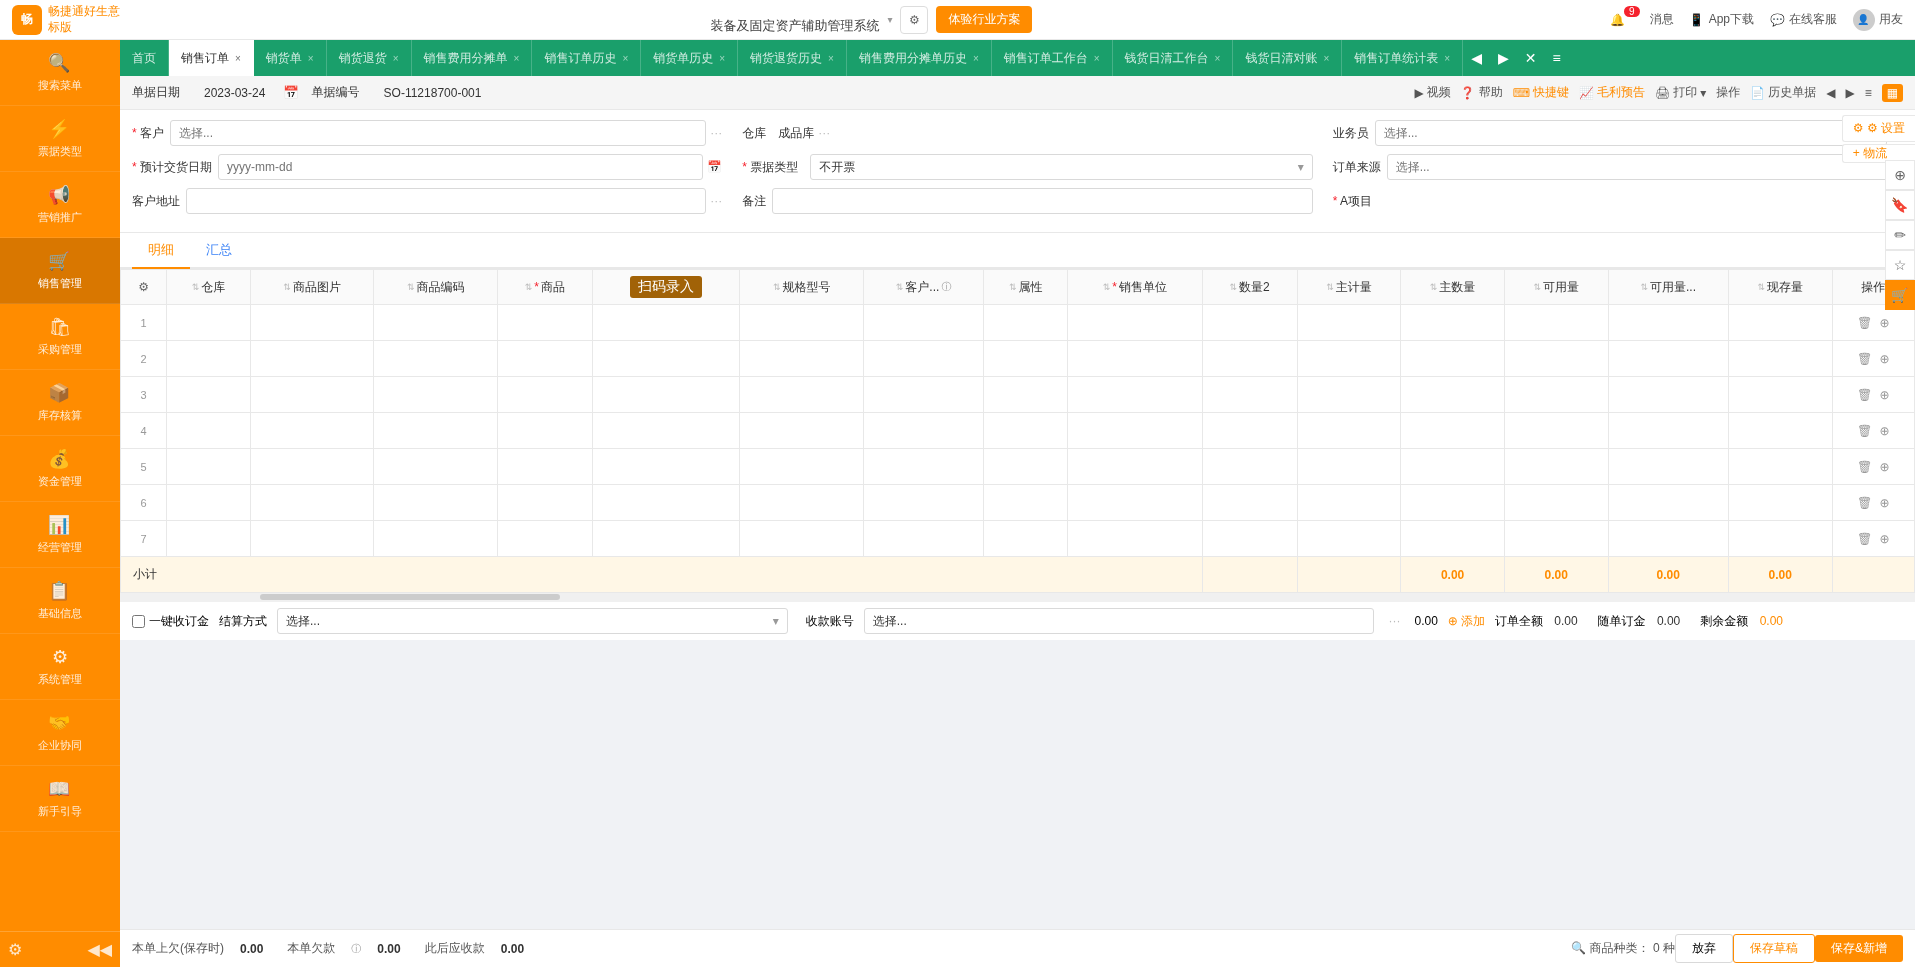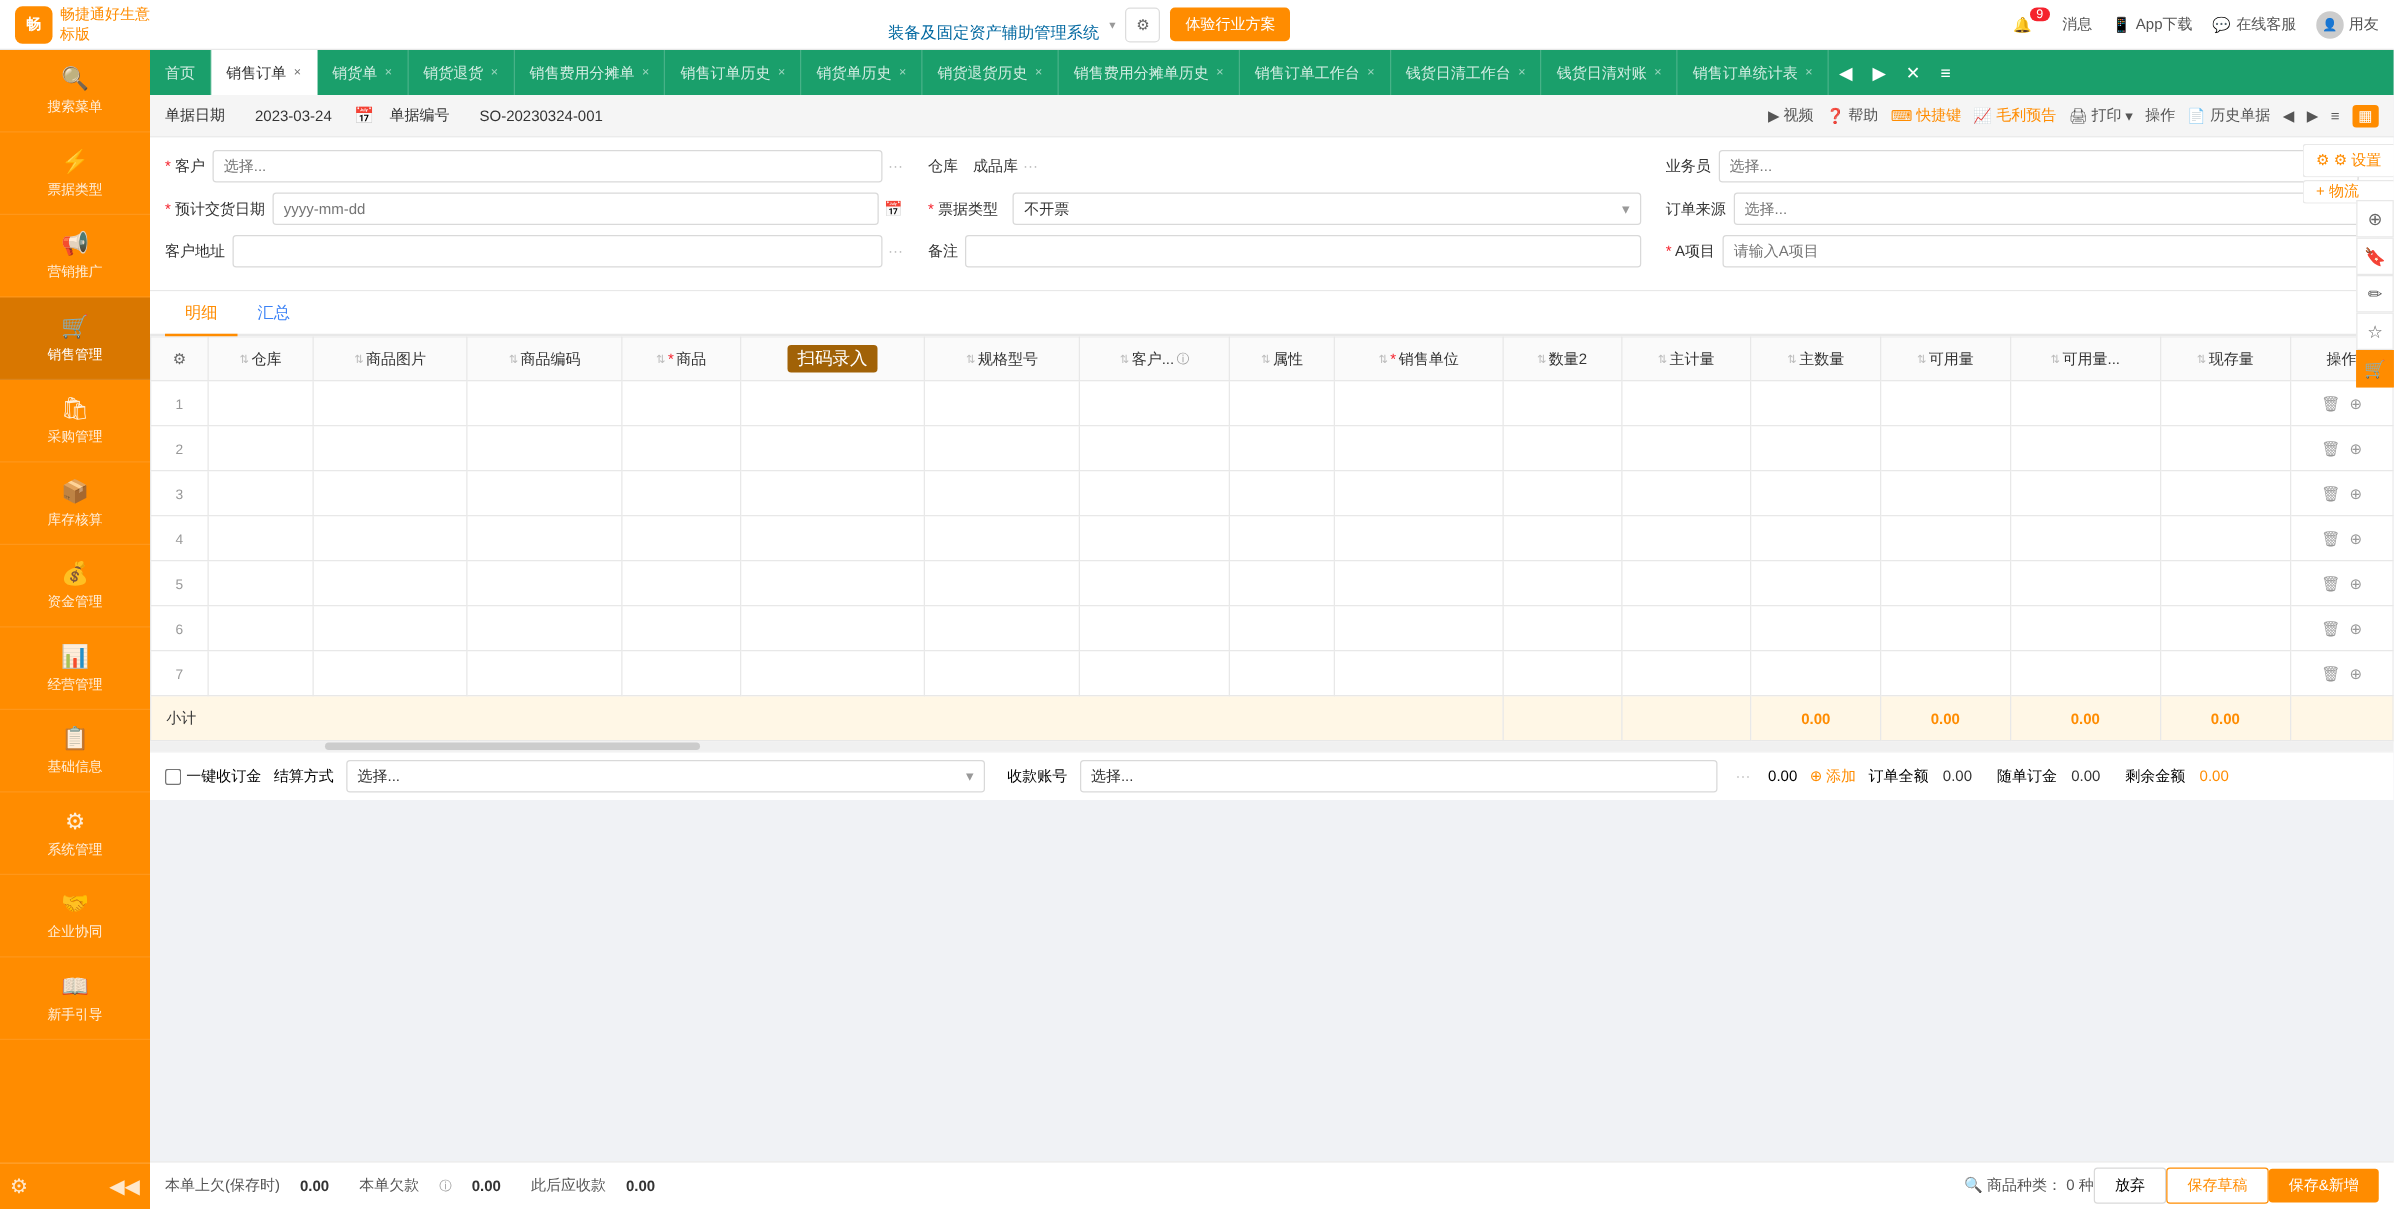--- a/index.html
+++ b/index.html
@@ -41,21 +41,21 @@
       color: #ff8c00;
       line-height: 1.3;
     }
     .header-center {
       display: flex;
       align-items: center;
       gap: 8px;
     }
     .system-title {
       font-size: 13px;
-      color: #0369a1;
+      color: #404040;
       margin-top: 13px;
     }
     .dropdown-arrow {
       color: #999;
       font-size: 10px;
     }
     .settings-btn {
       width: 28px; height: 28px;
       border: 1px solid #ddd;
       border-radius: 4px;
@@ -654,21 +654,21 @@
 
   <div class="toolbar">
     <div class="toolbar-left">
       <div class="toolbar-date">
         <span class="form-label">单据日期</span>
         <span style="color:#333;cursor:pointer;">2023-03-24</span>
         <span class="toolbar-icon">📅</span>
       </div>
       <div class="toolbar-date">
         <span class="form-label">单据编号</span>
-        <span style="color:#333;">SO-20230324-001</span>
+        <span style="color:#333;">SO-11218700-001</span>
       </div>
     </div>
     <div class="toolbar-right">
       <div class="toolbar-item">
         <span>▶</span>
         <span>视频</span>
       </div>
       <div class="toolbar-item">
         <span>❓</span>
         <span>帮助</span>
@@ -745,21 +745,20 @@
         <span class="form-label"><span>客户地址</span></span>
         <input class="form-input" placeholder="" style="">
         <span class="input-suffix">···</span>
       </div>
       <div class="form-field" style="flex:2;">
         <span class="form-label" style="margin-left:20px;"><span>备注</span></span>
         <input class="form-input" placeholder="" style="">
       </div>
       <div class="form-field" style="flex:2;">
         <span class="form-label" style="margin-left:20px;"><span class="required-mark">*</span> <span>A项目</span></span>
-        <input class="form-input" placeholder="请输入A项目" style="">
       </div>
     </div>
 
   </div>
 
   <div class="content-tabs">
     <div class="content-tab active">明细</div>
     <div class="content-tab">汇总</div>
   </div>
 

